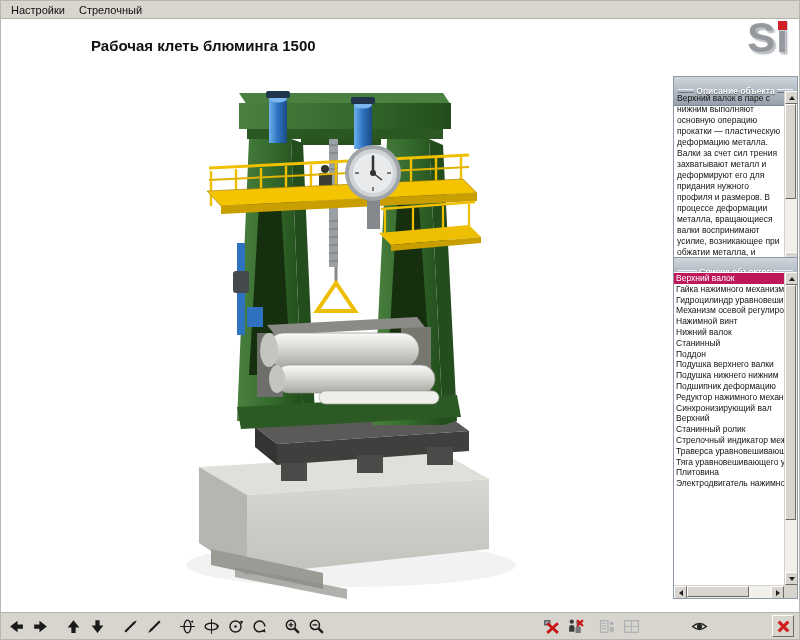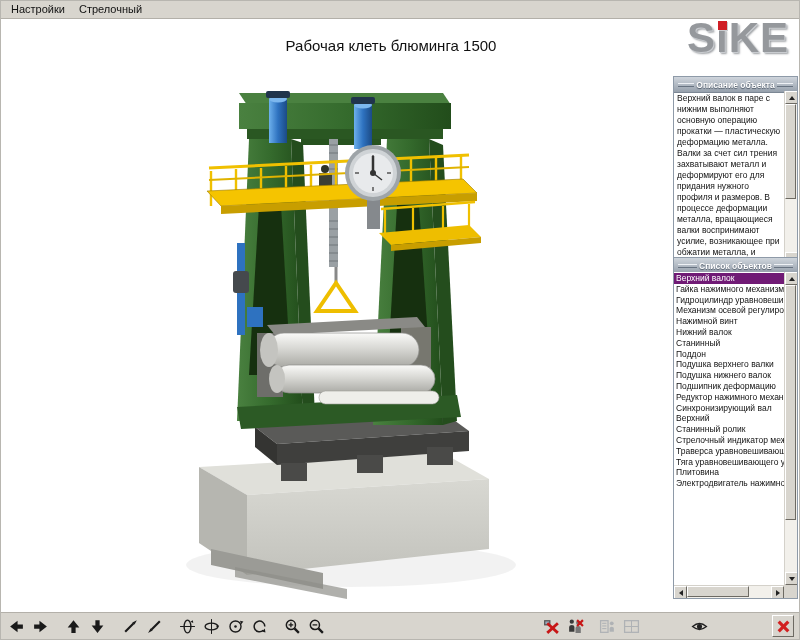--- a/index.html
+++ b/index.html
@@ -1,35 +1,35 @@
 <!DOCTYPE html>
 <html><head>
 <meta charset="utf-8">
 <style>
   *{margin:0;padding:0;box-sizing:border-box}
   html,body{width:800px;height:640px;overflow:hidden}
   body{font-family:"Liberation Sans","DejaVu Sans",sans-serif;background:#fff;position:relative}
   #app{position:absolute;inset:0;background:#fff;border:1px solid #b8b6b0;overflow:hidden}
 
-  .menubar{position:absolute;top:0;left:0;right:0;height:18px;background:#d8d5ce;border-bottom:1px solid #b3b0a9;display:flex;align-items:flex-start;padding-left:3px;font-size:11px;color:#111}
+  .menubar{position:absolute;top:0;left:0;right:0;height:18px;background:#d8d5ce;border-bottom:1px solid #b3b0a9;display:flex;align-items:center;padding-left:3px;font-size:11px;color:#111}
   .menu-item{padding:2px 7px;cursor:default}
 
-  .title{position:absolute;top:36px;left:90px;width:600px;text-align:center;font-size:15px;font-weight:normal;color:#111}
+  .title{position:absolute;top:36px;left:90px;width:600px;text-align:left;font-size:15px;font-weight:bold;color:#111}
 
   .logo{position:absolute;top:16px;right:10px;font-size:42px;font-weight:bold;color:#95989c;letter-spacing:1px;line-height:1;display:flex;align-items:baseline;text-shadow:1px 1px 0 #c9ccd0,2px 2px 2px #9a9da1}
   .logo .i-wrap{position:relative;display:inline-block}
   .logo .i-dot{position:absolute;top:4px;left:2px;width:9px;height:9px;background:#d01f26;box-shadow:1px 1px 0 #c9ccd0}
 
   .viewport{position:absolute;top:60px;left:4px;width:662px;height:552px;background:#fff;overflow:hidden}
   .viewport svg.scene{position:absolute;left:146px;top:14px}
 
   .panel{position:absolute;left:672px;width:125px;background:#fff;border:1px solid #8e9aa8;overflow:hidden}
   .desc-panel{top:75px;height:190px}
   .list-panel{top:256px;height:342px}
-  .panel-header{height:16px;background:linear-gradient(#cfd5dc,#96a0ac);display:flex;align-items:center;font-size:8.5px;font-weight:bold;color:#fff;text-shadow:0 1px 1px #4a5563;padding:0 2px;white-space:nowrap;border-bottom:1px solid #7c8794}
+  .panel-header{height:29px;background:linear-gradient(#cfd5dc,#96a0ac);display:flex;align-items:center;font-size:8.5px;font-weight:bold;color:#fff;text-shadow:0 1px 1px #4a5563;padding:0 2px;white-space:nowrap;border-bottom:1px solid #7c8794}
   .panel-header .hline{flex:1;height:4px;border-top:1px solid #eef1f5;border-bottom:1px solid #68738110;border-bottom:1px solid #687381;margin:0 2px}
   .desc-body{position:absolute;top:14px;left:0;right:0;bottom:0;display:flex}
   .desc-text{flex:1;padding:2px 1px 2px 3px;font-size:8.5px;line-height:11px;color:#111;overflow:hidden}
 
   .vscroll{width:13px;background:#f2f0eb;border-left:1px solid #d4d1ca;display:flex;flex-direction:column}
   .sb-btn{width:13px;height:13px;flex:0 0 13px;background:#d8d5ce;border:1px solid;border-color:#fff #6d6a63 #6d6a63 #fff;display:flex;align-items:center;justify-content:center}
   .sb-track{flex:1;position:relative}
   .sb-thumb{position:absolute;left:0;width:11px;background:#d8d5ce;border:1px solid;border-color:#fff #6d6a63 #6d6a63 #fff}
   .tri-up{width:0;height:0;border-left:3px solid transparent;border-right:3px solid transparent;border-bottom:4px solid #222}
   .tri-down{width:0;height:0;border-left:3px solid transparent;border-right:3px solid transparent;border-top:4px solid #222}
@@ -64,21 +64,20 @@
   <div class="menubar">
     <span class="menu-item">Настройки</span>
     <span class="menu-item">Стрелочный</span>
   </div>
 
   <div class="title">Рабочая клеть блюминга 1500</div>
 
   <div class="logo">
     <span>S</span>
       <span class="i-wrap"><span class="i-dot" style="background: rgb(208, 31, 38);"></span><span>ı</span></span>
-      <span>KE</span>
   </div>
 
   <div class="viewport">
     <svg class="scene" viewBox="0 0 380 525" width="380" height="525">
       <defs>
         <linearGradient id="green" x1="0" x2="1" y1="0" y2="0">
           <stop offset="0" stop-color="#4a8140"></stop>
             <stop offset="0.5" stop-color="#356b2d"></stop>
             <stop offset="1" stop-color="#224d1b"></stop>
         </linearGradient>
@@ -225,30 +224,30 @@
   </div>
 
   <div class="panel list-panel">
     <div class="panel-header">
       <i class="hline"></i>
       <span>Список объектов</span>
       <i class="hline"></i>
     </div>
     <div class="list-body">
       <div class="obj-list">
-          <div class="obj-item selected" style="background: #701a75;">Верхний валок</div>
+          <div class="obj-item selected" style="background: #be185d;">Верхний валок</div>
           <div class="obj-item">Гайка нажимного механизма</div>
           <div class="obj-item">Гидроцилиндр уравновешивающего устройства</div>
           <div class="obj-item">Механизм осевой регулировки верхнего валка</div>
           <div class="obj-item">Нажимной винт</div>
           <div class="obj-item">Нижний валок</div>
           <div class="obj-item">Станинный</div>
           <div class="obj-item">Поддон</div>
           <div class="obj-item">Подушка верхнего валки</div>
-          <div class="obj-item">Подушка нижнего валок</div>
+          <div class="obj-item">Подушка нижнего нижним</div>
           <div class="obj-item">Подшипник деформацию</div>
           <div class="obj-item">Редуктор нажимного механизма</div>
           <div class="obj-item">Синхронизирующий вал</div>
           <div class="obj-item">Верхний</div>
           <div class="obj-item">Станинный ролик</div>
           <div class="obj-item">Стрелочный индикатор межвалкового зазора</div>
           <div class="obj-item">Траверса уравновешивающего устройства</div>
           <div class="obj-item">Тяга уравновешивающего устройства</div>
           <div class="obj-item">Плитовина</div>
           <div class="obj-item">Электродвигатель нажимного механизма</div>

